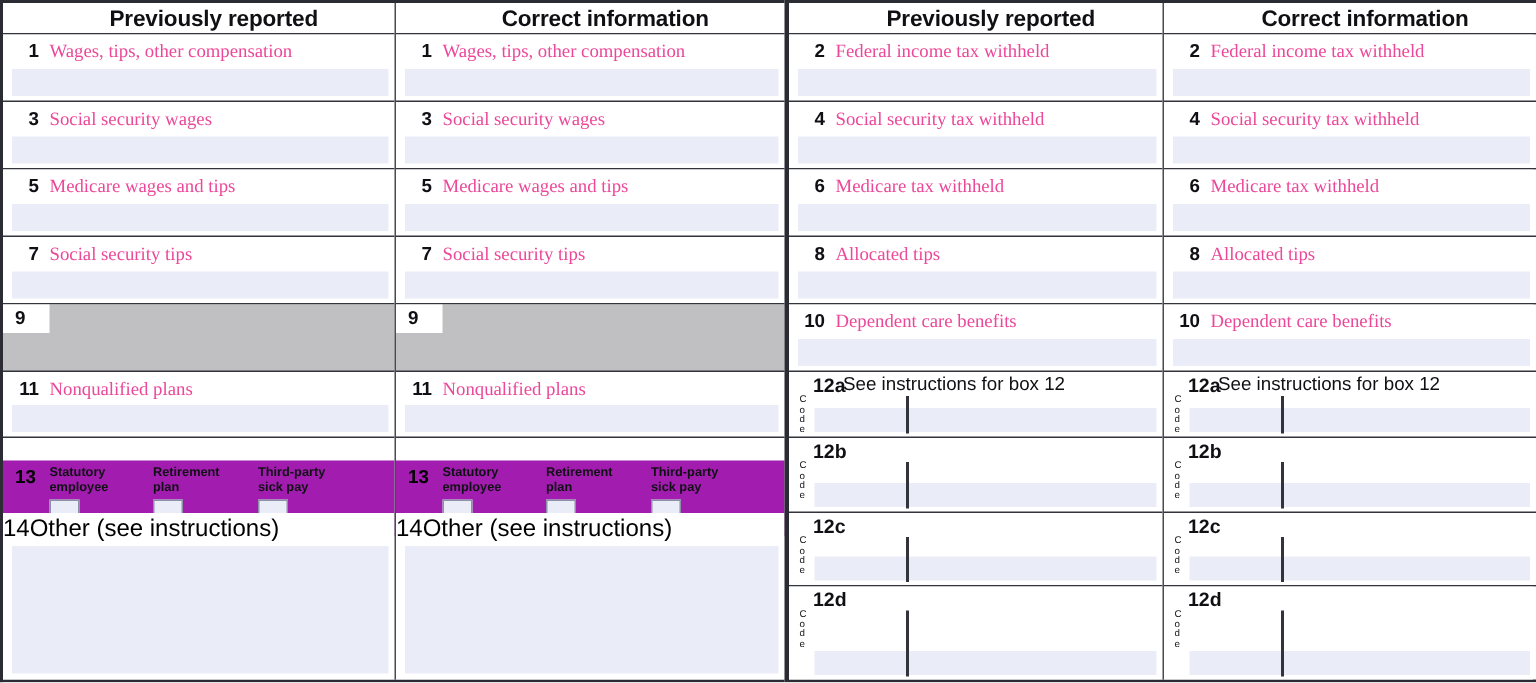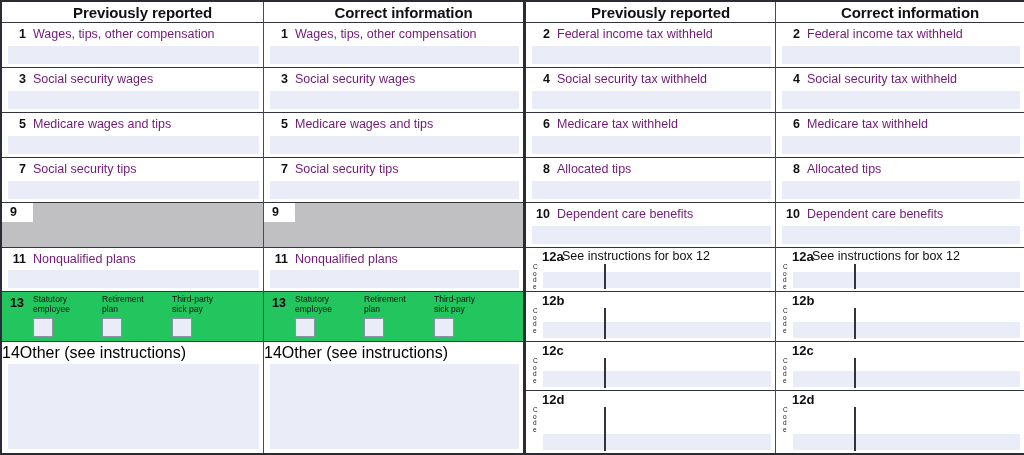--- a/index.html
+++ b/index.html
@@ -40,45 +40,45 @@
   .box.rule{border-bottom:1.5px solid #33333b;}
   .box .lbl{
     position:absolute;left:0;top:0;right:0;height:22px;
     display:flex;align-items:center;
     font-size:12.5px;color:#101014;white-space:nowrap;
   }
   .box .num{
     display:inline-block;font-weight:bold;font-size:12.5px;
     text-align:right;margin-left:8px;margin-right:7px;min-width:16px;
   }
-  .box .txt{font-size:12.5px;color:#701a75;}
+  .box .txt{font-size:12.5px;color:#ec4899;font-family:Liberation Serif, serif;}
   .box .fill{
     position:absolute;left:6px;right:4px;bottom:3px;height:18px;
     background:#eaedf8;
   }
 
   
   .grey{
     position:absolute;left:0;right:0;box-sizing:border-box;
     background:#c0c0c2;border-bottom:1.5px solid #33333b;
   }
   .grey .notch{
     position:absolute;left:0;top:0;width:31px;height:19px;background:#fff;
   }
   .grey .num{
     position:absolute;left:8px;top:2px;
     font-weight:bold;font-size:12.5px;color:#101014;
   }
 
   
-  .b13{position:absolute;left:0;right:0;box-sizing:border-box;background:#22c55e;border-bottom:1.5px solid #33333b;}
+  .b13{position:absolute;left:0;right:0;box-sizing:border-box;background:#a21caf;border-bottom:1.5px solid #33333b;margin-top:15px;}
   .b13 .num{position:absolute;left:8px;top:4px;font-weight:bold;font-size:12.5px;}
   .chkgrp{position:absolute;top:3px;width:78px;}
   .chkgrp .cl{
-    font-size:8.5px;line-height:9.5px;color:#101014;white-space:pre-line;
+    font-size:8.5px;line-height:9.5px;color:#101014;white-space:pre-line;font-weight:bold;
   }
   .chkgrp .cb{
     margin-top:4px;width:20px;height:19px;
     background:#eaedf8;border:1px solid #8e8fa8;box-sizing:border-box;
   }
 
   
   .b14{position:absolute;left:0;right:0;box-sizing:border-box;background:#fff;}
   .b14 .lbl{position:absolute;left:0;top:0;height:21px;display:flex;align-items:center;}
   .b14 .fill{position:absolute;left:6px;right:4px;top:22px;bottom:4px;background:#eaedf8;}

